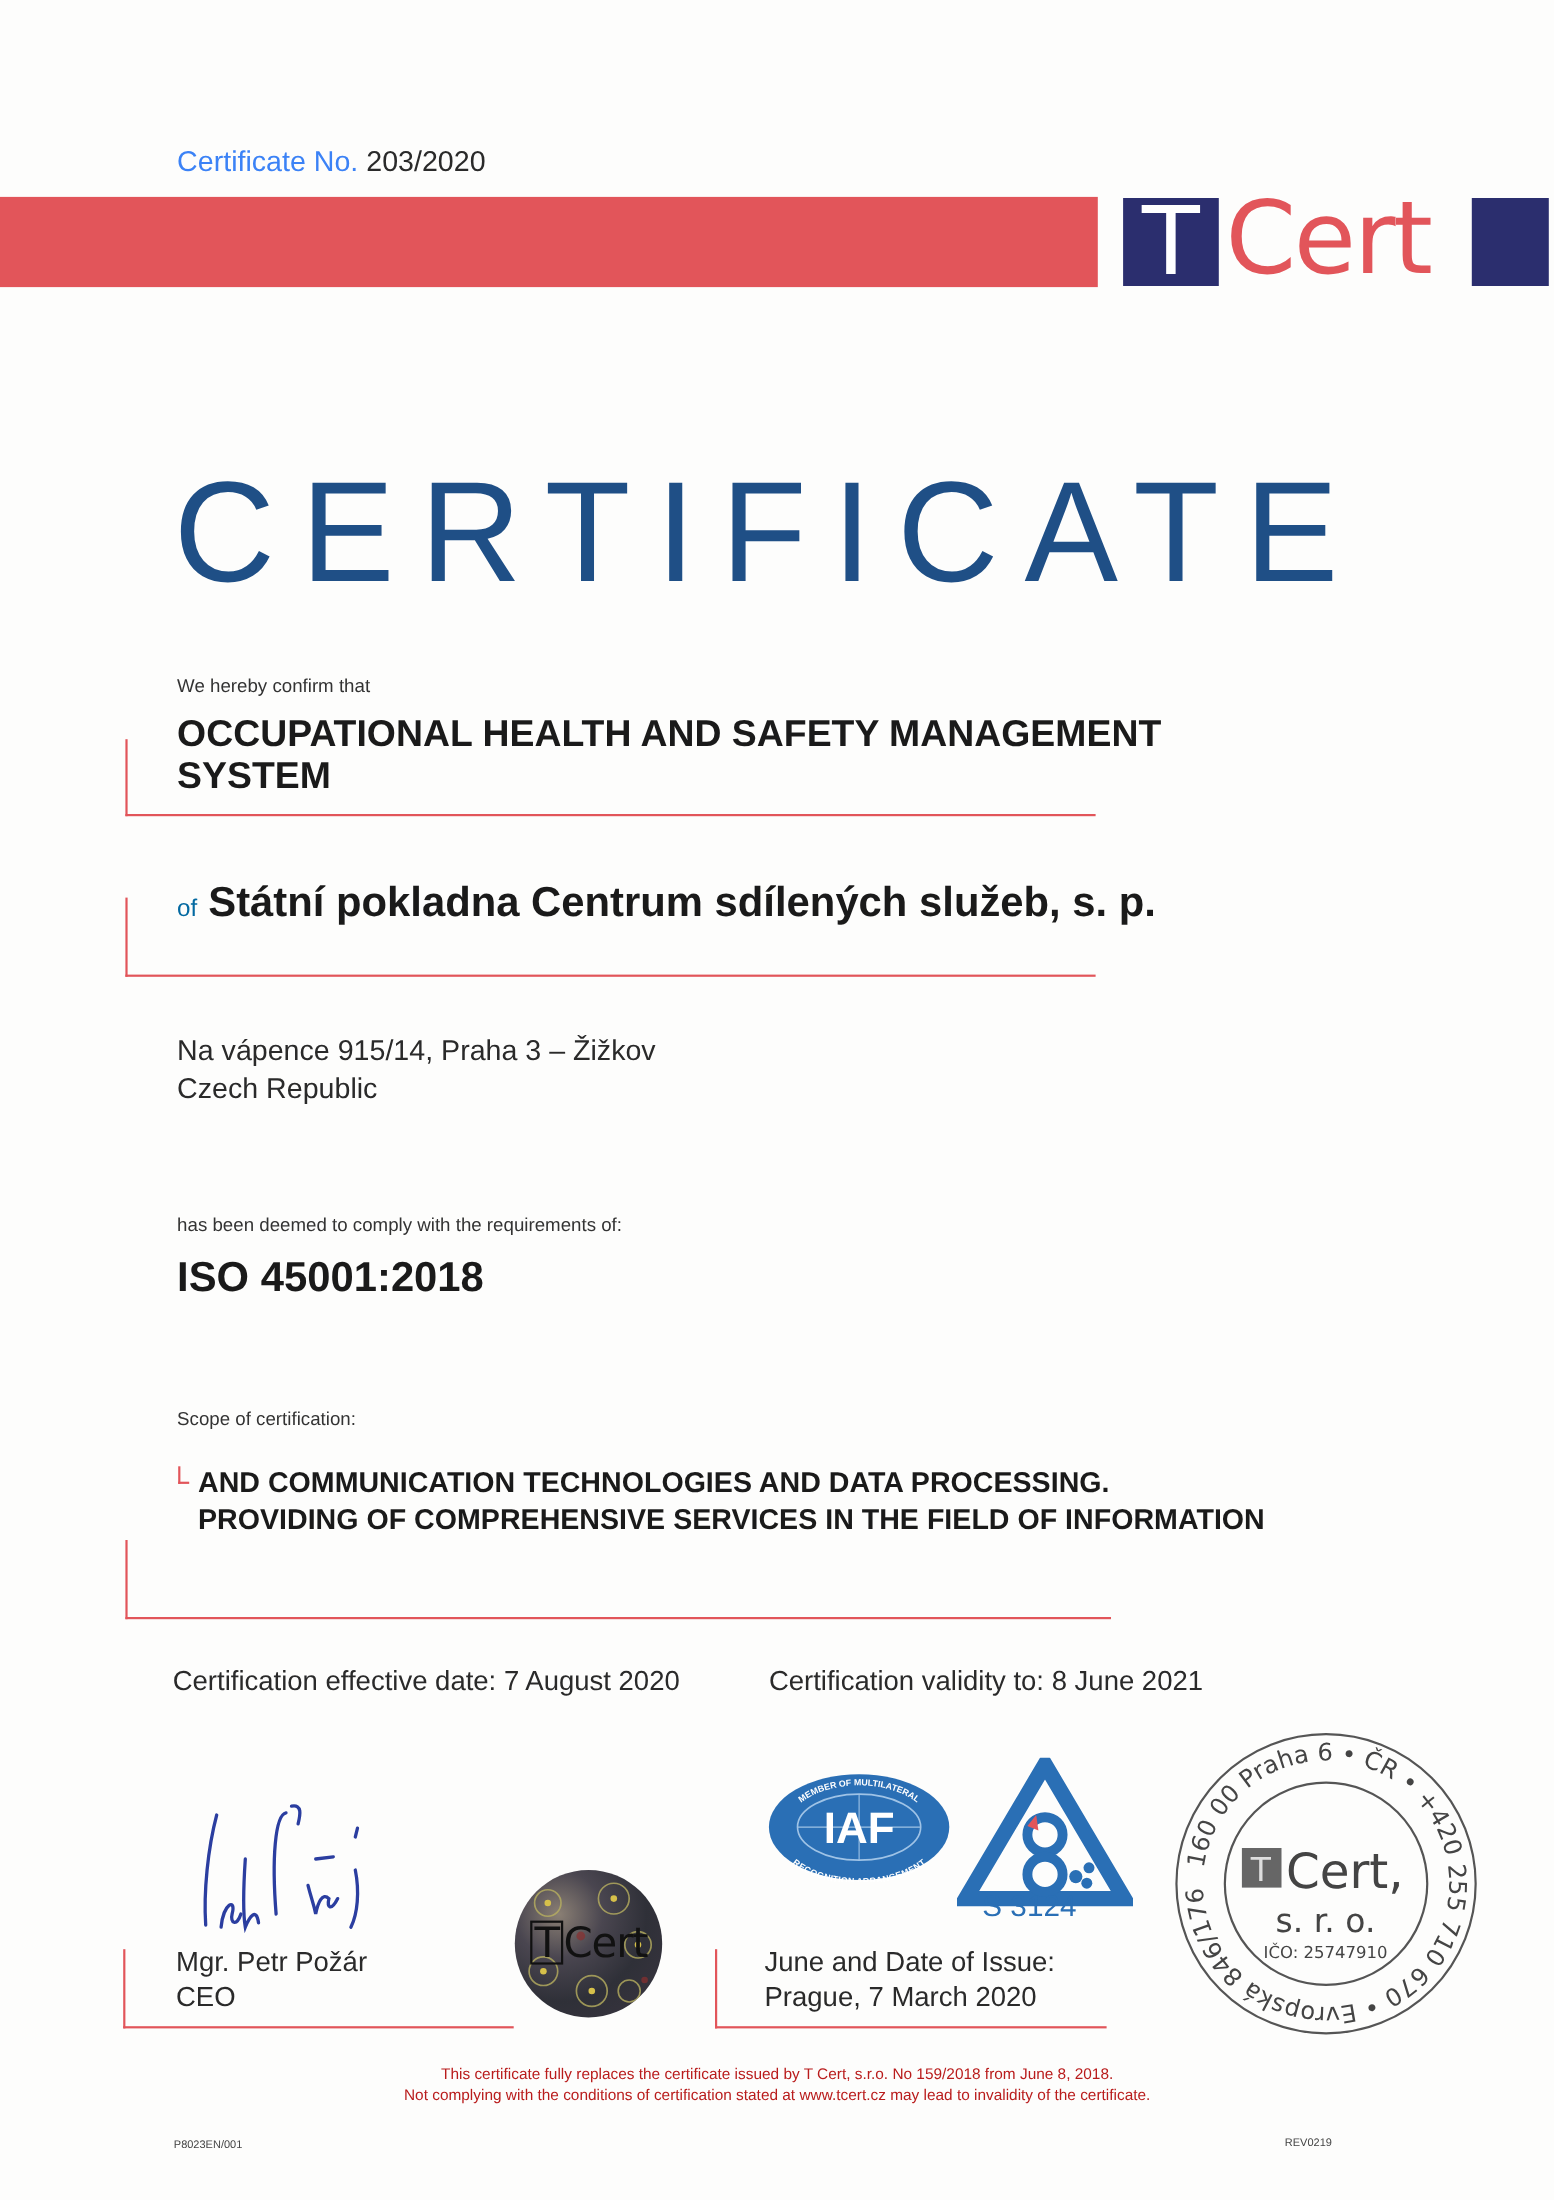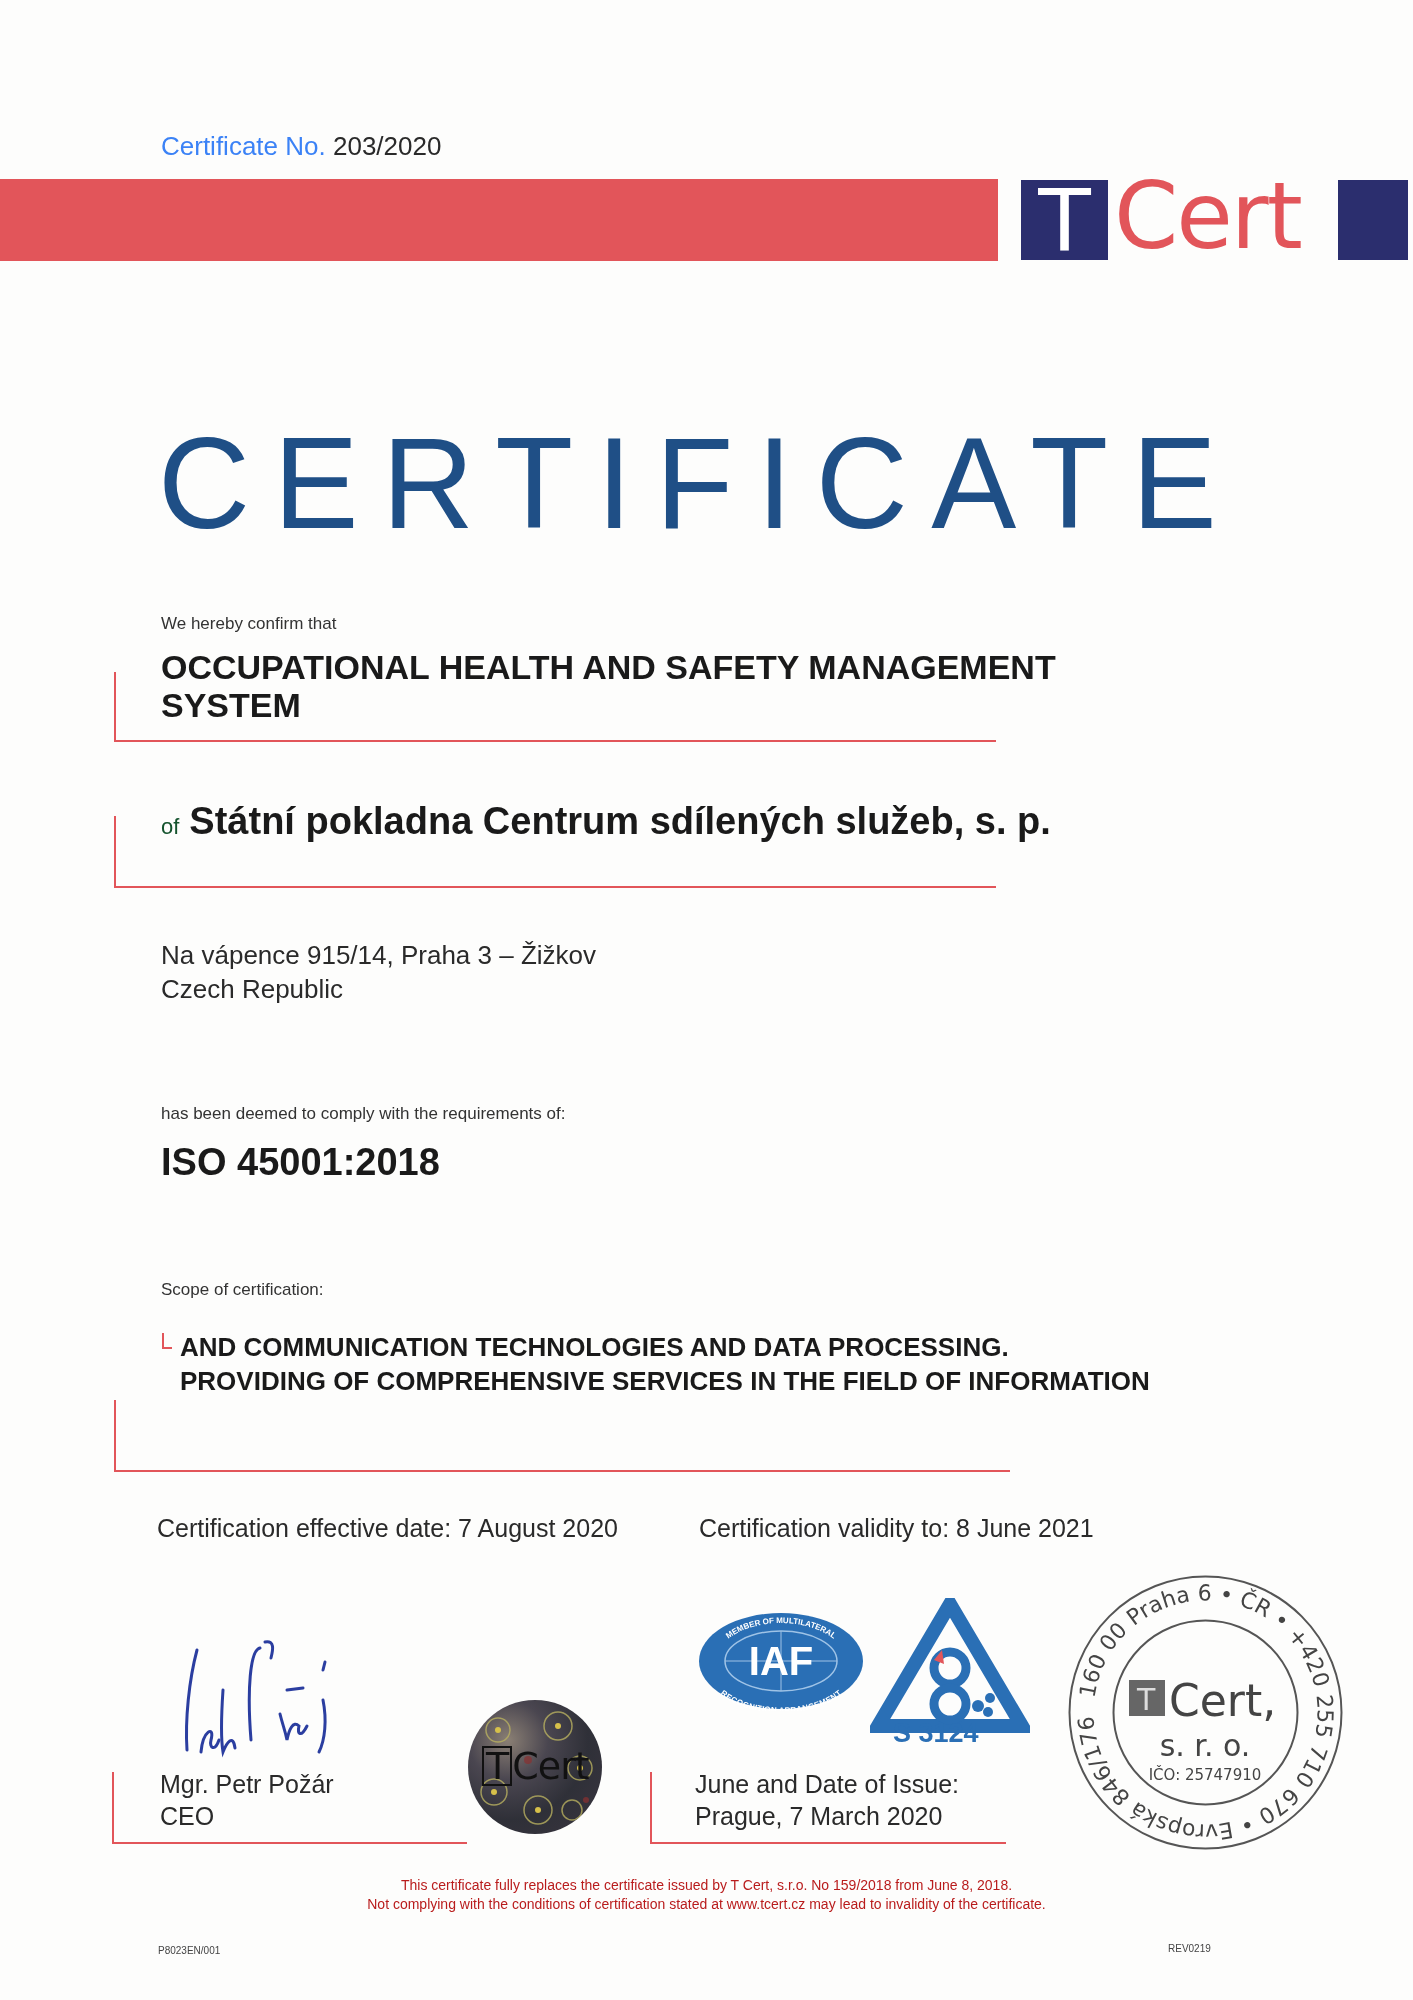--- a/index.html
+++ b/index.html
@@ -18,41 +18,41 @@
   .logo-cert { left:1114px; top:162px; font-size:92px; color:#e2555a; font-family:"DejaVu Sans", sans-serif; line-height:110px; letter-spacing:-2px; }
   .logo-sq { left:1338px; top:180px; width:70px; height:80px; background:#2b2e6e; }
   .title { left:158px; top:408px; font-size:130px; color:#1f4f86; letter-spacing:24px; line-height:150px; transform:scaleX(0.98); transform-origin:left; }
   .bracket { border-left:2px solid #e2555a; border-bottom:2px solid #e2555a; }
   .t-small { font-size:17px; color:#333; }
   .t-bold { font-weight:bold; color:#1a1a1a; }
   .confirm { left:161px; top:614px; }
   .system { left:161px; top:648px; font-size:34px; line-height:38px; width:1000px; }
   .br1 { left:114px; top:672px; width:880px; height:68px; }
   .org { left:161px; top:800px; font-size:38px; }
-  .org .of { font-size:22px; font-weight:normal; color:#14532d; margin-right:10px; }
+  .org .of { font-size:22px; font-weight:normal; color:#0369a1; margin-right:10px; }
   .br2 { left:114px; top:816px; width:880px; height:70px; }
   .addr { left:161px; top:938px; font-size:26px; line-height:34px; color:#2a2a2a; }
   .comply { left:161px; top:1104px; }
   .iso { left:161px; top:1141px; font-size:38px; }
   .scope-lbl { left:161px; top:1280px; }
   .scope { left:180px; top:1330px; font-size:26px; line-height:34px; width:1100px; }
   .scope-mark { left:162px; top:1333px; width:8px; height:14px; border-left:2px solid #e2555a; border-bottom:2px solid #e2555a; }
   .br3 { left:114px; top:1400px; width:894px; height:70px; }
   .eff { left:157px; top:1514px; font-size:25px; color:#2a2a2a; }
   .valid { left:699px; top:1514px; font-size:25px; color:#2a2a2a; }
   .sig { left:175px; top:1630px; width:190px; height:130px; }
   .signer { left:160px; top:1768px; font-size:25px; line-height:32px; color:#2a2a2a; }
   .br4 { left:112px; top:1772px; width:353px; height:70px; }
   .holo { left:468px; top:1700px; width:134px; height:134px; border-radius:50%;
     background:radial-gradient(circle at 30% 30%, #8a7f74 0%, #4a4650 30%, #2f3038 60%, #3a3540 100%); overflow:hidden; }
   .holo .hl { position:absolute; left:14px; top:44px; font-size:38px; font-family:"DejaVu Sans", sans-serif; color:#111; letter-spacing:-1px; }
   .holo .hl b { display:inline-block; border:2px solid #111; padding:0 2px; font-weight:normal; line-height:36px; }
   .iaf { left:697px; top:1611px; width:168px; height:100px; }
   .ab { left:870px; top:1598px; width:160px; height:150px; }
-  .s3124 { left:893px; top:1718px; font-size:27px; font-weight:bold; color:#2a6fb5; }
+  .s3124 { left:893px; top:1718px; font-size:27px; font-weight:normal; color:#2a6fb5; }
   .place { left:695px; top:1768px; font-size:25px; line-height:32px; color:#2a2a2a; }
   .br5 { left:650px; top:1772px; width:354px; height:70px; }
   .stamp { left:1063px; top:1570px; width:285px; height:285px; }
   .foot { left:200px; top:1876px; width:1013px; text-align:center; font-size:14px; line-height:19px; color:#b91c1c; }
   .code-l { left:158px; top:1945px; font-size:10px; color:#444; }
   .code-r { left:1168px; top:1943px; font-size:10px; color:#444; }
 </style>
 </head>
 <body>
 

